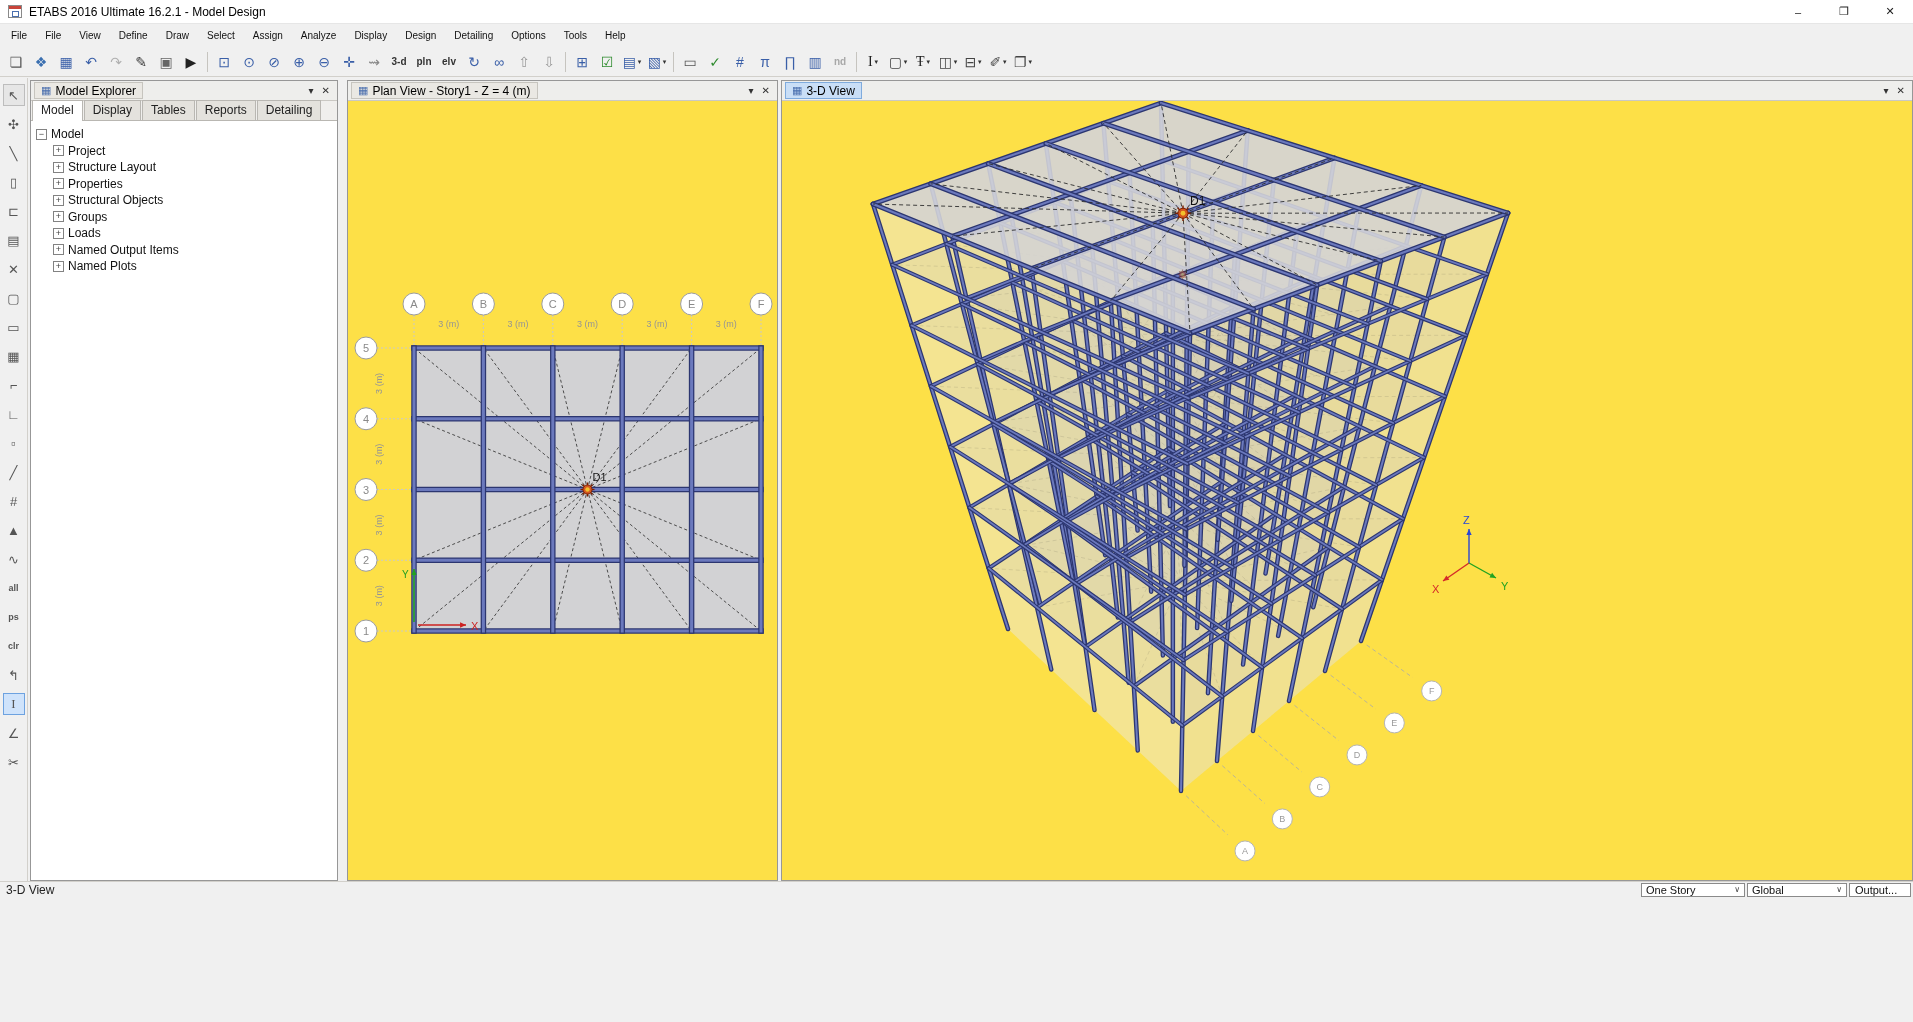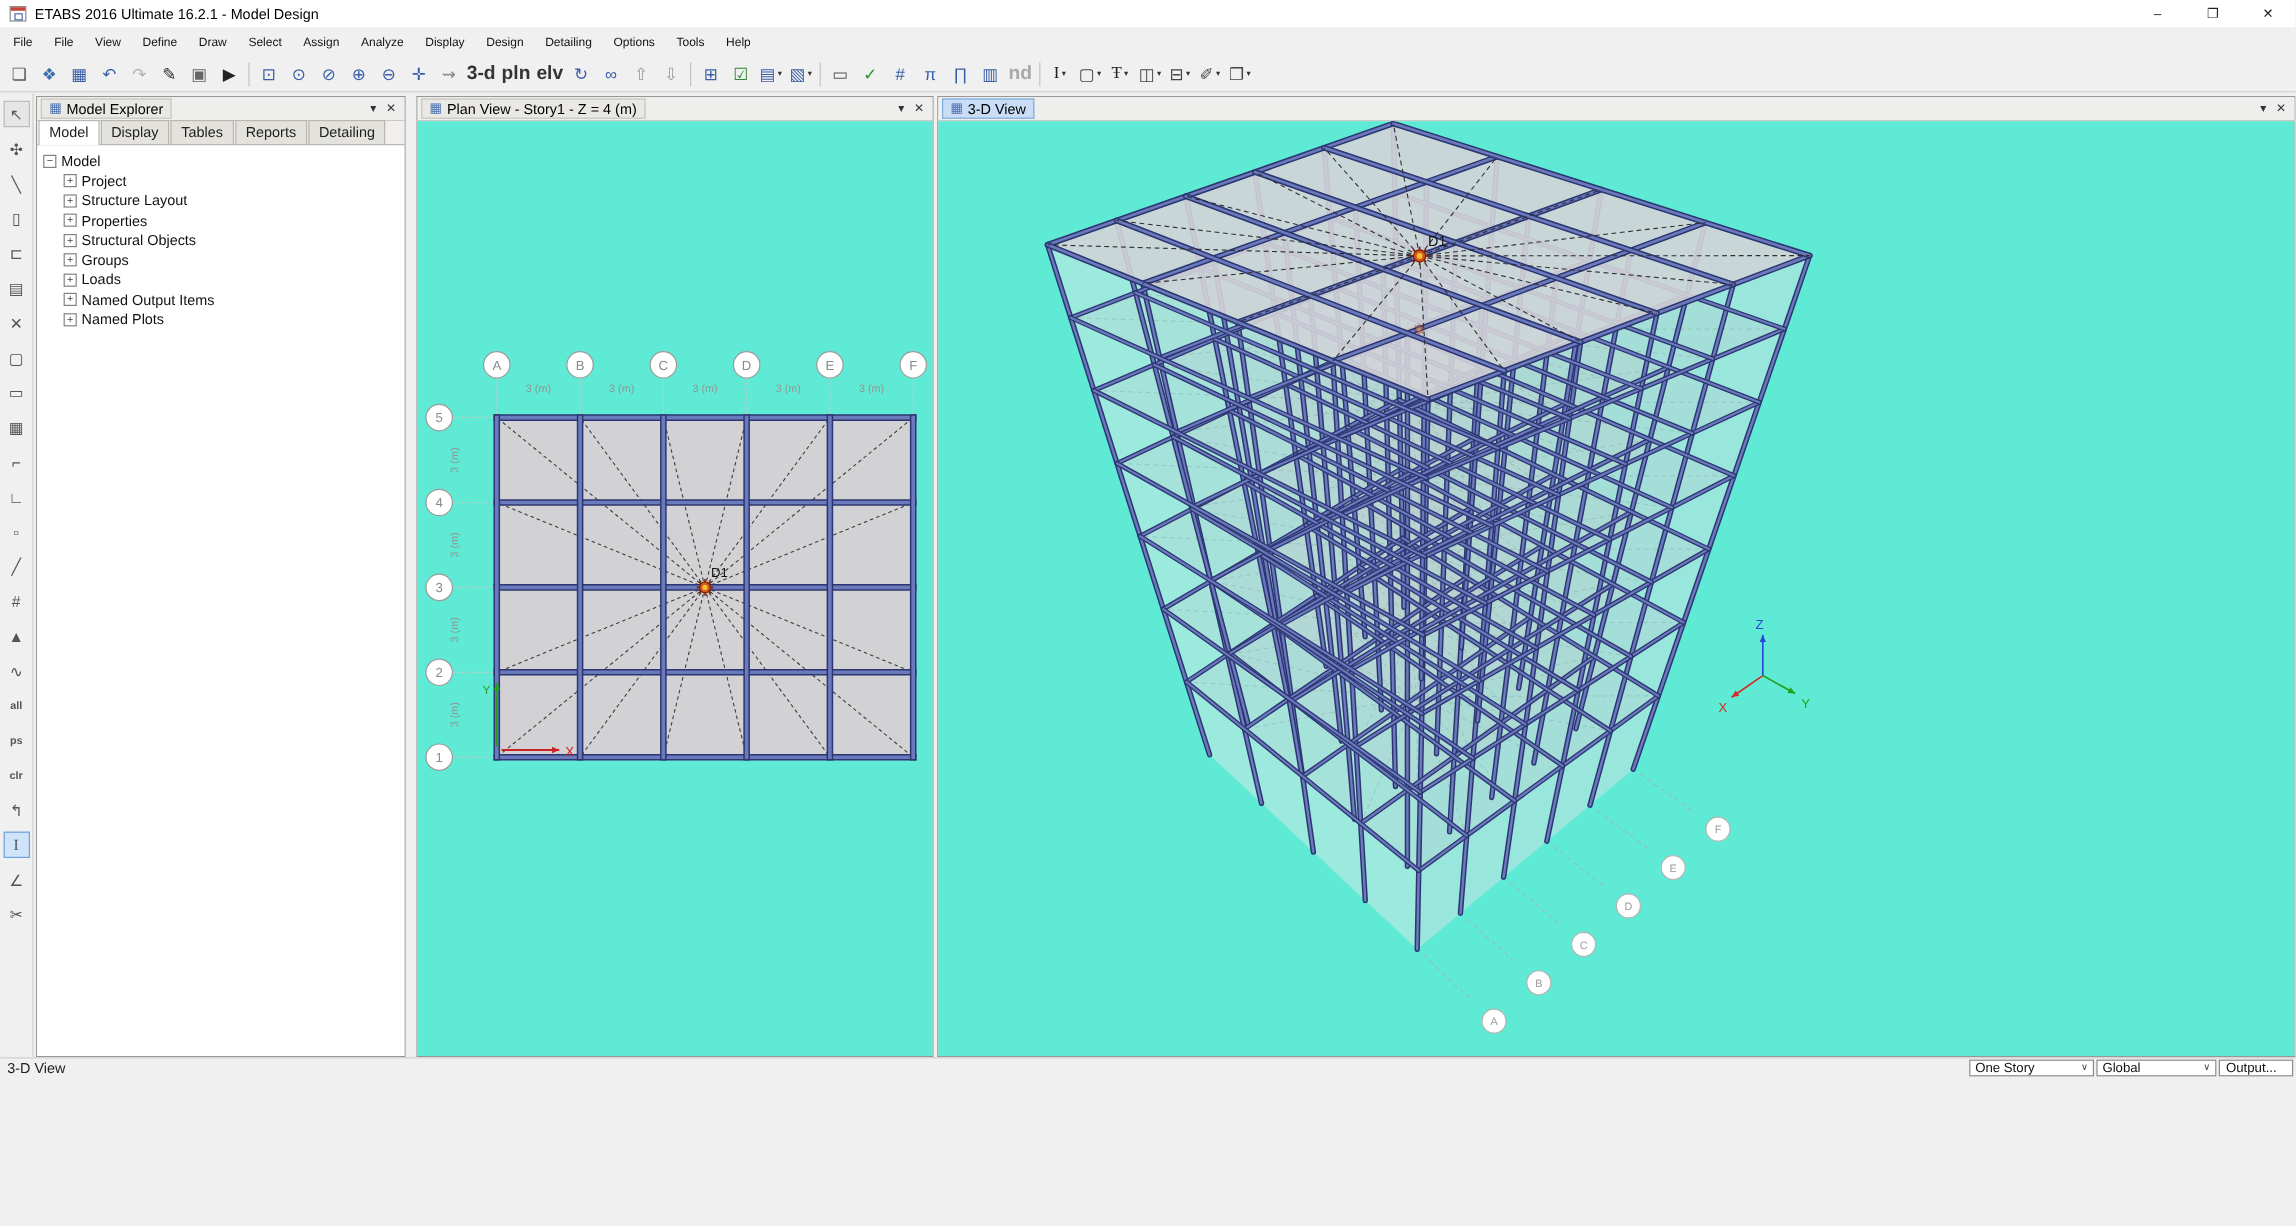--- a/index.html
+++ b/index.html
@@ -13,21 +13,21 @@
   .title-text{font-size:12px;color:#000;}
   .win-controls{margin-left:auto;display:flex;height:100%;}
   .win-btn{width:46px;height:100%;display:flex;align-items:center;justify-content:center;font-size:11px;color:#222;}
 
   .menubar{position:absolute;top:24px;left:0;right:0;height:23px;background:#f0f0f0;display:flex;align-items:center;padding-left:2px;}
   .menu-item{padding:3px 9px;font-size:10px;color:#111;}
 
   .toolbar{position:absolute;top:47px;left:0;right:0;height:30px;background:#f0f0f0;border-bottom:1px solid #d2d0cb;display:flex;align-items:center;padding-left:4px;gap:1px;}
   .tbtn{min-width:24px;height:24px;display:flex;align-items:center;justify-content:center;gap:2px;padding:0 2px;}
   .tglyph{font-size:14px;color:#444;line-height:1;}
-  .tbtn-text{font-size:16px;font-weight:bold;color:#333;line-height:1;}
+  .tbtn-text{font-size:10px;font-weight:bold;color:#333;line-height:1;}
   .caret{font-size:7px;color:#333;line-height:1;}
   .tsep{width:1px;height:20px;background:#c6c4bf;margin:0 3px;flex:none;}
 
   .side-toolbar{position:absolute;left:0;top:78px;width:28px;bottom:16px;background:#f0f0f0;border-right:1px solid #d2d0cb;display:flex;flex-direction:column;align-items:center;padding-top:6px;gap:7px;}
   .sbtn{width:22px;height:22px;display:flex;align-items:center;justify-content:center;font-size:13px;color:#555;flex:none;}
   .sbtn .stext{font-size:9px;font-weight:bold;color:#555;line-height:1;}
   .sbtn.active{background:#cfe3fb;border:1px solid #6da2e0;}
   .sbtn.pressed{background:#e6e6e6;border:1px solid #bdbdbd;}
   .serif{font-family:"Liberation Serif",serif;}
 
@@ -45,21 +45,21 @@
   .tabs{height:20px;display:flex;background:#f0efed;border-bottom:1px solid #b9b7b2;padding-left:1px;align-items:flex-end;}
   .tab{font-size:12px;padding:2px 8px 3px;border:1px solid #b9b7b2;border-bottom:none;background:#e4e2dd;margin-right:1px;color:#222;}
   .tab.active{background:#fff;position:relative;top:1px;padding-bottom:4px;}
   .tree{position:absolute;top:41px;left:0;right:0;bottom:0;background:#fff;padding:4px 0 0 5px;overflow:hidden;}
   .tree-row{display:flex;align-items:center;height:16.5px;font-size:12px;color:#111;}
   .tree-row .exp{width:11px;height:11px;border:1px solid #828282;background:#fff;font-size:9px;line-height:9px;text-align:center;color:#444;margin-right:4px;flex:none;}
   .tree-row.lvl1{padding-left:17px;}
 
   .plan-panel{left:347px;width:431px;}
   .v3d-panel{left:781px;right:0;}
-  .view-body{position:absolute;left:0;top:20px;right:0;bottom:0;background:#5eead4;overflow:hidden;}
+  .view-body{position:absolute;left:0;top:20px;right:0;bottom:0;background:#fde047;overflow:hidden;}
   svg text{font-family:"Liberation Sans",sans-serif;}
 
   .statusbar{position:absolute;left:0;bottom:0;right:0;height:16px;background:#f0f0f0;border-top:1px solid #d2d0cb;display:flex;align-items:center;font-size:12px;color:#222;padding:0 2px;}
   .sb-left{padding-left:4px;}
   .sb-right{margin-left:auto;display:flex;gap:2px;height:14px;align-items:stretch;}
   .combo{display:flex;align-items:center;justify-content:space-between;background:#fff;border:1px solid #8a8a8a;font-size:11px;padding:0 4px;gap:6px;color:#111;}
   .chev{font-size:8px;color:#444;line-height:1;}
   .units-btn{background:#fff;border:1px solid #8a8a8a;font-size:11px;display:flex;align-items:center;padding:0 5px;color:#111;width:62px;}
 </style>
 </head>

